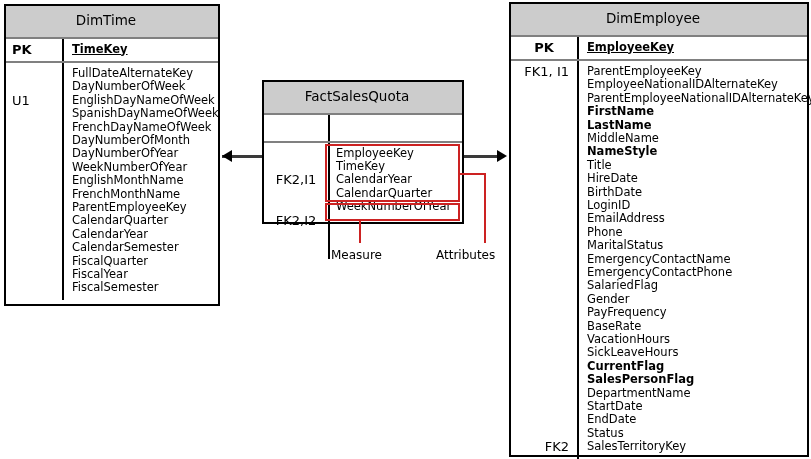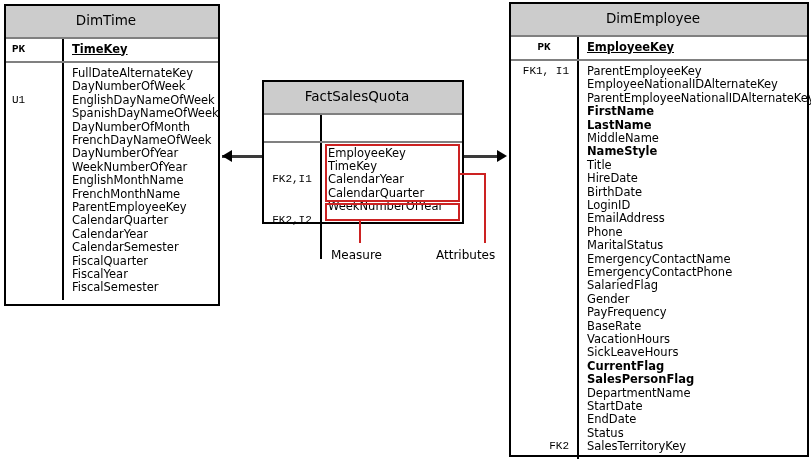--- a/index.html
+++ b/index.html
@@ -42,25 +42,24 @@
     display: flex;
     box-sizing: border-box;
   }
   .section-pk {
     border-bottom: 2px solid #808080;
   }
   .col-key {
     box-sizing: border-box;
     flex: 0 0 auto;
     padding: 4px 6px 5px 6px;
-    font-size: 11px;
+    font-size: 13px;
     line-height: 13.4px;
     color: #000000;
     white-space: pre;
-    font-family: Liberation Mono, monospace;
   }
   .col-fields {
     box-sizing: border-box;
     flex: 1 1 auto;
     border-left: 2px solid #000000;
     padding: 4px 20px 5px 8px;
     font-size: 11.5px;
     line-height: 13.4px;
     color: #000000;
   }
@@ -73,21 +72,21 @@
   #dimtime .col-key { width: 56px; text-align: left; }
   #dimtime .section-pk .col-key { font-weight: bold; }
 
   
   #dimemployee { left: 509px; top: 2px; width: 300px; height: 455px; }
   #dimemployee .col-key { width: 66px; text-align: right; padding-right: 8px; }
   #dimemployee .section-pk .col-key { font-weight: bold; text-align: center; padding-right: 6px;}
 
   
   #factsalesquota { left: 262px; top: 80px; width: 202px; height: 144px; }
-  #factsalesquota .col-key { width: 56px; text-align: center; }
+  #factsalesquota .col-key { width: 64px; text-align: center; }
   #factsalesquota .col-fields { padding-left: 6px; }
   #factsalesquota .section-pk { min-height: 28px; }
   #factsalesquota .section-pk .col-key,
   #factsalesquota .section-pk .col-fields { padding-top: 6px; padding-bottom: 6px; }
 
   
   .redbox {
     position: absolute;
     box-sizing: border-box;
     border: 2px solid #cc2222;
@@ -143,22 +142,22 @@
 
     <div class="entity-section">
       <div class="col-key">
         <div class="field">U1</div>
       </div>
       <div class="col-fields" id="dimtime-fields">
           <div class="field">FullDateAlternateKey</div>
           <div class="field">DayNumberOfWeek</div>
           <div class="field">EnglishDayNameOfWeek</div>
           <div class="field">SpanishDayNameOfWeek</div>
+          <div class="field">FrenchDayNameOfWeek</div>
           <div class="field">DayNumberOfMonth</div>
-          <div class="field">FrenchDayNameOfWeek</div>
           <div class="field">DayNumberOfYear</div>
           <div class="field">WeekNumberOfYear</div>
           <div class="field">EnglishMonthName</div>
           <div class="field">FrenchMonthName</div>
           <div class="field">ParentEmployeeKey</div>
           <div class="field">CalendarQuarter</div>
           <div class="field">CalendarYear</div>
           <div class="field">CalendarSemester</div>
           <div class="field">FiscalQuarter</div>
           <div class="field">FiscalYear</div>

